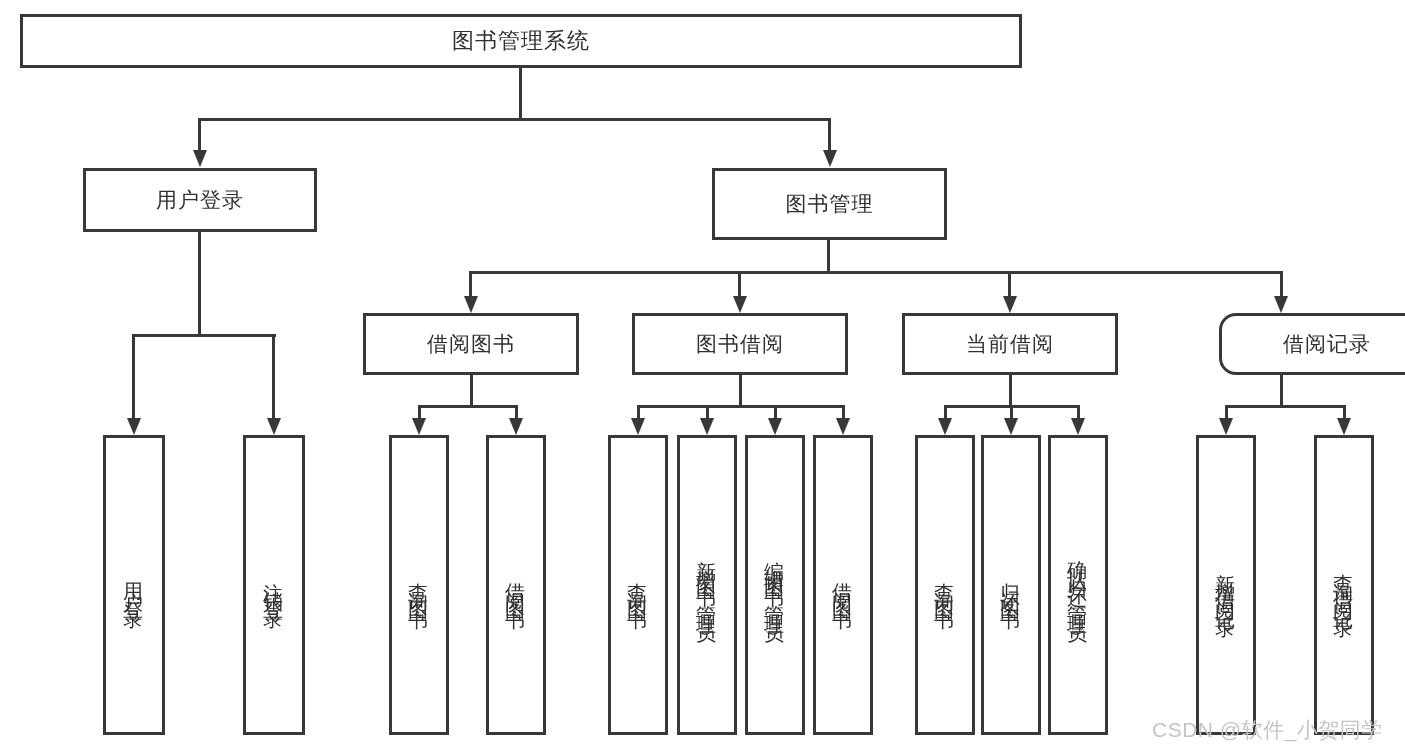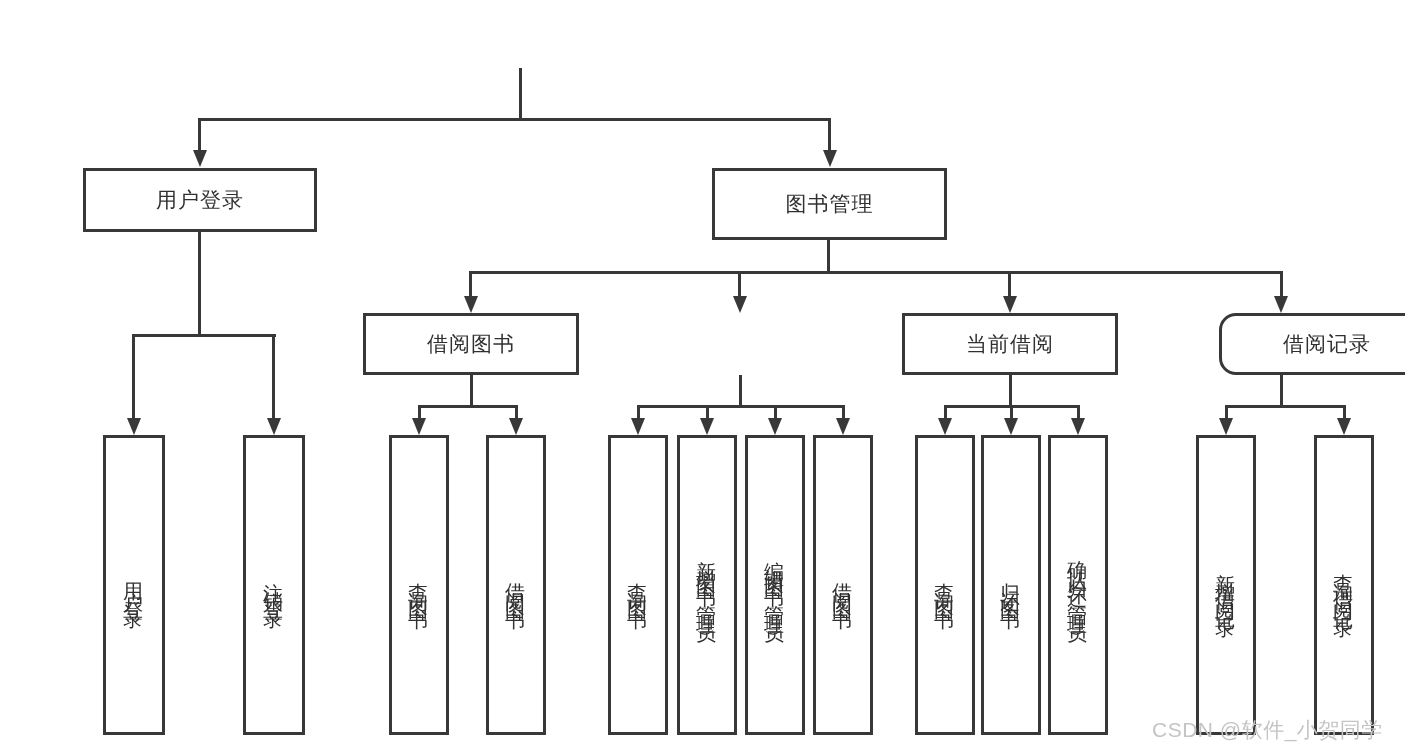--- a/index.html
+++ b/index.html
@@ -30,20 +30,23 @@
   .watermark {
     position:absolute; left:1152px; top:716px; z-index:3;
     color:var(--watermark,#c4c4c4); font-size:21px; letter-spacing:0.5px;
   }
 </style>
 </head>
 <body>
 
 <div class="canvas">
 
+  <div class="node" style="left:20px; top:14px; width:1002px; height:54px; font-size:22px;">
+    <span>图书管理系统</span>
+  </div>
 
   <div class="vline" style="left:519px; top:68px; height:51px;"></div>
   <div class="hline" style="left:198px; top:118px; width:633px;"></div>
   <div class="vline" style="left:198px; top:118px; height:34px;"></div>
   <div class="arrowhead" style="left:193px; top:150px;"></div>
   <div class="vline" style="left:828px; top:118px; height:34px;"></div>
   <div class="arrowhead" style="left:823px; top:150px;"></div>
 
   <div class="node" style="left:83px; top:168px; width:234px; height:64px;">
     <span>用户登录</span>
@@ -65,20 +68,23 @@
   <div class="arrowhead" style="left:464px; top:296px;"></div>
   <div class="vline" style="left:738px; top:271px; height:26px;"></div>
   <div class="arrowhead" style="left:733px; top:296px;"></div>
   <div class="vline" style="left:1008px; top:271px; height:26px;"></div>
   <div class="arrowhead" style="left:1003px; top:296px;"></div>
   <div class="vline" style="left:1280px; top:271px; height:26px;"></div>
   <div class="arrowhead" style="left:1274px; top:296px;"></div>
 
   <div class="node" style="left:363px; top:313px; width:216px; height:62px;">
     <span>借阅图书</span>
+  </div>
+  <div class="node" style="left:632px; top:313px; width:216px; height:62px;">
+    <span>图书借阅</span>
   </div>
   <div class="node" style="left:902px; top:313px; width:216px; height:62px;">
     <span>当前借阅</span>
   </div>
   <div class="node" style="left:1219px; top:313px; width:216px; height:62px;border-radius:17px;">
     <span>借阅记录</span>
   </div>
 
   <div class="vline" style="left:470px; top:375px; height:33px;"></div>
   <div class="hline" style="left:418px; top:405px; width:100px;"></div>

